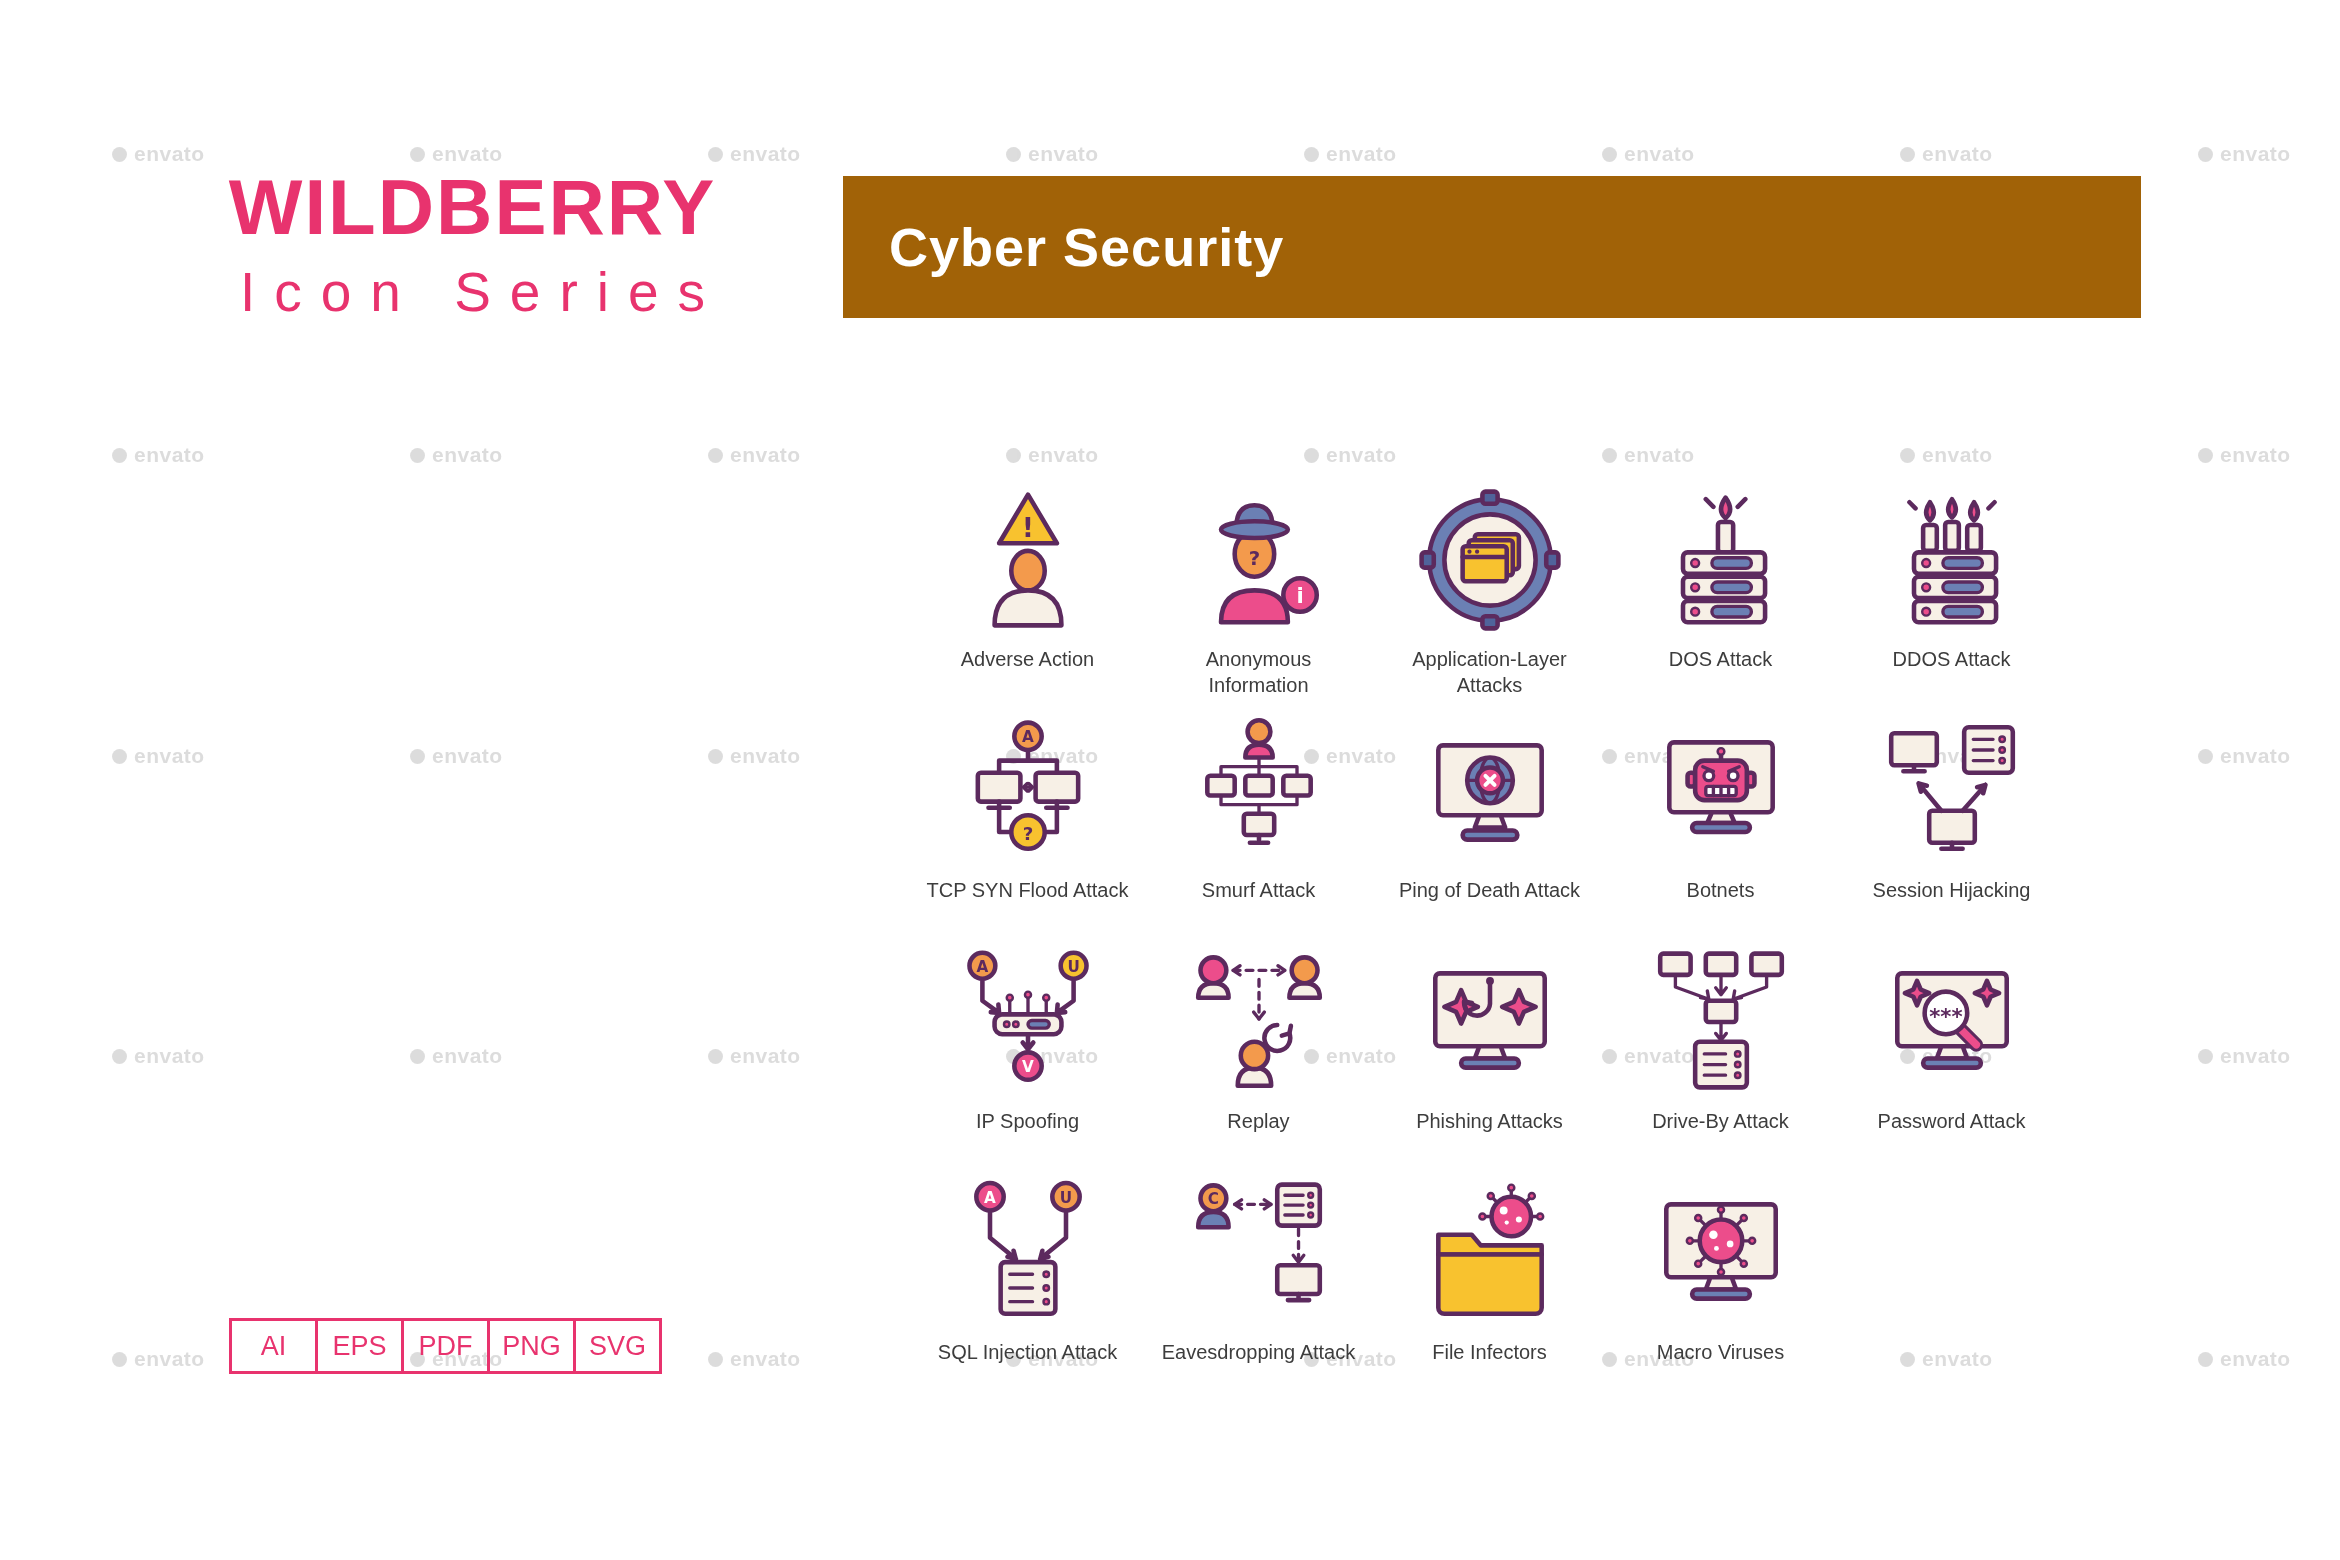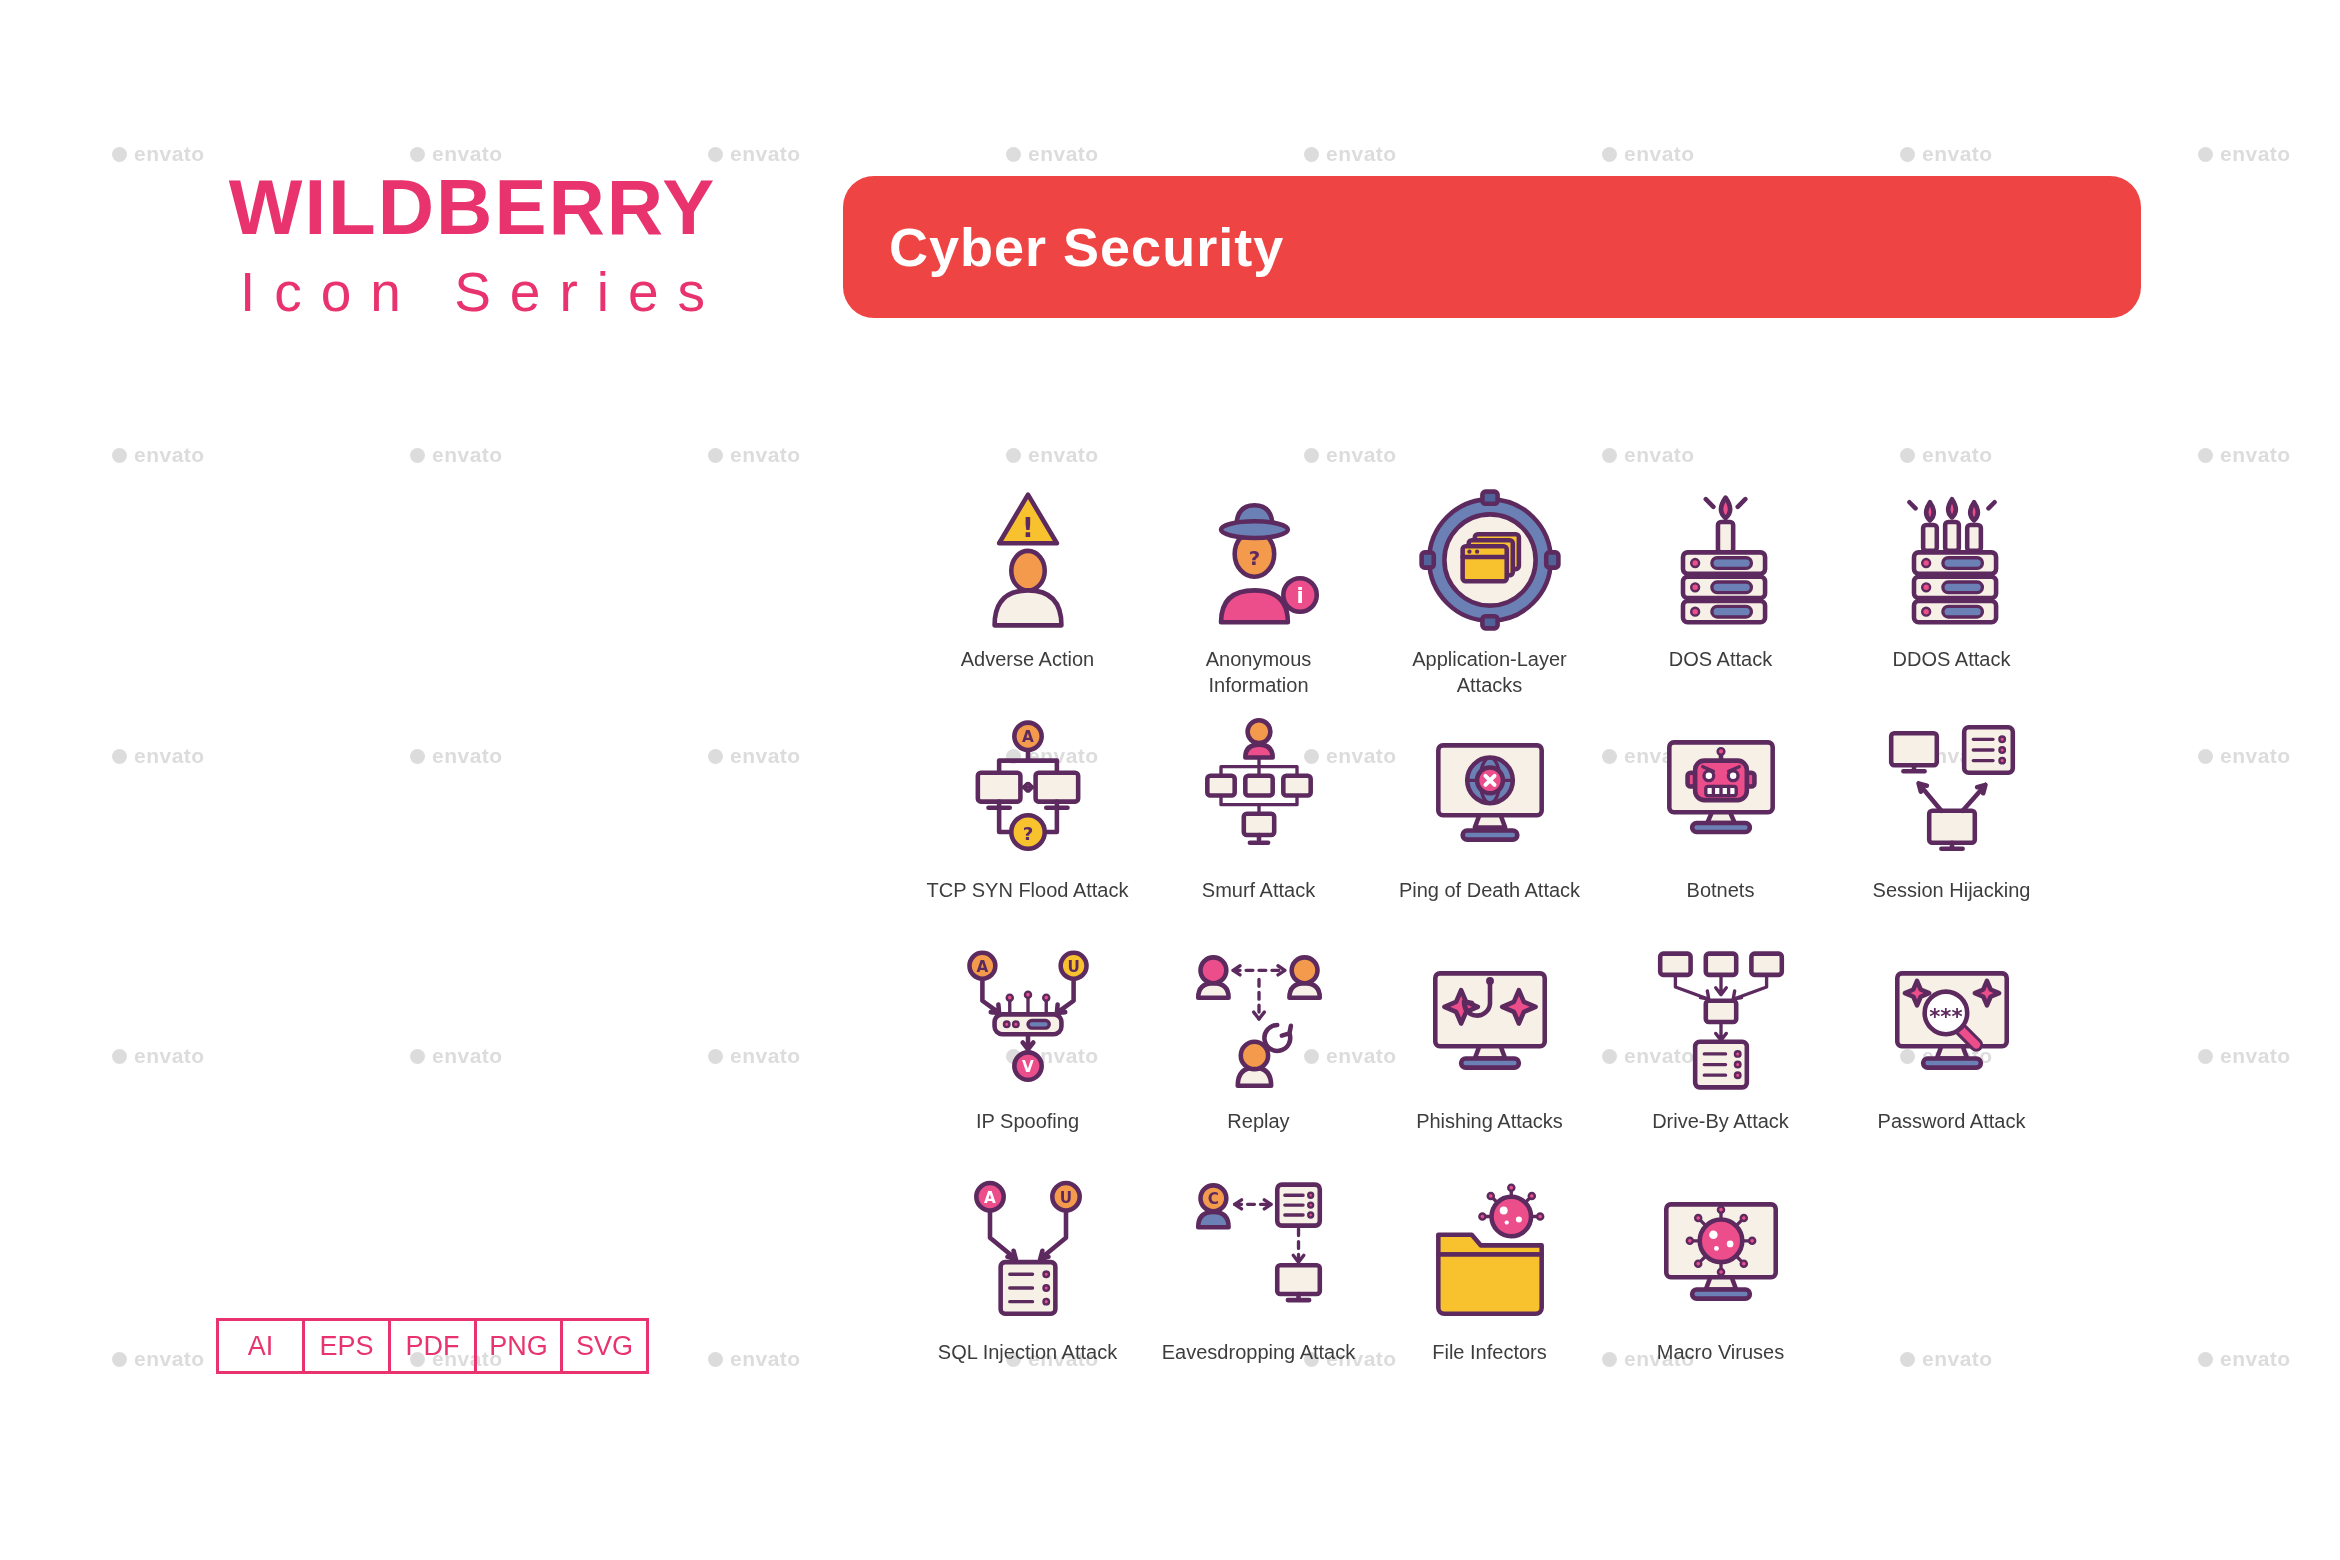--- a/index.html
+++ b/index.html
@@ -9,35 +9,35 @@
   .wm-layer{position:absolute;inset:0;z-index:0;pointer-events:none;}
   .wm{position:absolute;display:flex;align-items:center;gap:7px;color:#c6c6c6;opacity:.6;
       font-size:21px;font-weight:bold;letter-spacing:.5px;}
   .wm i{width:15px;height:15px;border-radius:50%;background:#c6c6c6;display:inline-block;}
   .content{position:absolute;inset:0;z-index:1;}
   
   .brand{position:absolute;left:150px;top:168px;width:645px;text-align:center;color:#e8336e;}
   .brand-title{font-size:78px;font-weight:800;letter-spacing:2px;line-height:1;}
   .brand-sub{font-size:55px;font-weight:500;letter-spacing:19px;margin-top:14px;text-indent:19px;}
   
-  .banner{position:absolute;left:843px;top:176px;width:1298px;height:142px;background:#ef4444;
-          display:flex;align-items:center;border-radius:31px;}
+  .banner{position:absolute;left:843px;top:176px;width:1298px;height:142px;background:#a16207;
+          display:flex;align-items:center;}
   .banner-title{color:#ffffff;font-size:54px;font-weight:600;padding-left:46px;letter-spacing:1px;}
   
   .icon-grid{position:absolute;left:912px;top:484px;display:grid;
              grid-template-columns:repeat(5,231px);grid-auto-rows:231px;}
   .cell{display:flex;flex-direction:column;align-items:center;margin:0;}
   .ic{width:152px;height:152px;flex:none;}
   .lbl{margin-top:10px;font-size:20px;color:#3d3d3d;text-align:center;line-height:1.3;max-width:206px;}
   
   .formats{position:absolute;left:213px;top:1318px;display:flex;}
   .fmt{min-width:89px;height:56px;border:3px solid #e8336e;display:flex;align-items:center;
        justify-content:center;font-size:27px;font-weight:500;color:#e8336e;margin-left:-3px;
        padding:0 10px;box-sizing:border-box;}
-  .fmt:first-child{margin-left:3px;}
+  .fmt:first-child{margin-left:16px;}
   
   .s{stroke:#5c2a5e;stroke-width:3;stroke-linejoin:round;stroke-linecap:round;fill:none;}
   .s2{stroke-width:2.2;}
   .fc{fill:#f7f0e6;} .fo{fill:#f39a4c;} .fp{fill:#ec4d8b;} .fb{fill:#6b80b4;}
   .fb2{fill:#50639b;} .fy{fill:#f8c22f;} .fw{fill:#ffffff;}
   .dash{stroke-dasharray:4.5 4;}
   .dot{fill:#ec4d8b;stroke:#5c2a5e;stroke-width:1.6;}
   .wdot{fill:#ffffff;stroke:none;}
   text.t{fill:#5c2a5e;font-family:"DejaVu Sans", sans-serif;font-weight:700;text-anchor:middle;}
   text.tw{fill:#ffffff;font-family:"DejaVu Sans", sans-serif;font-weight:700;text-anchor:middle;}

